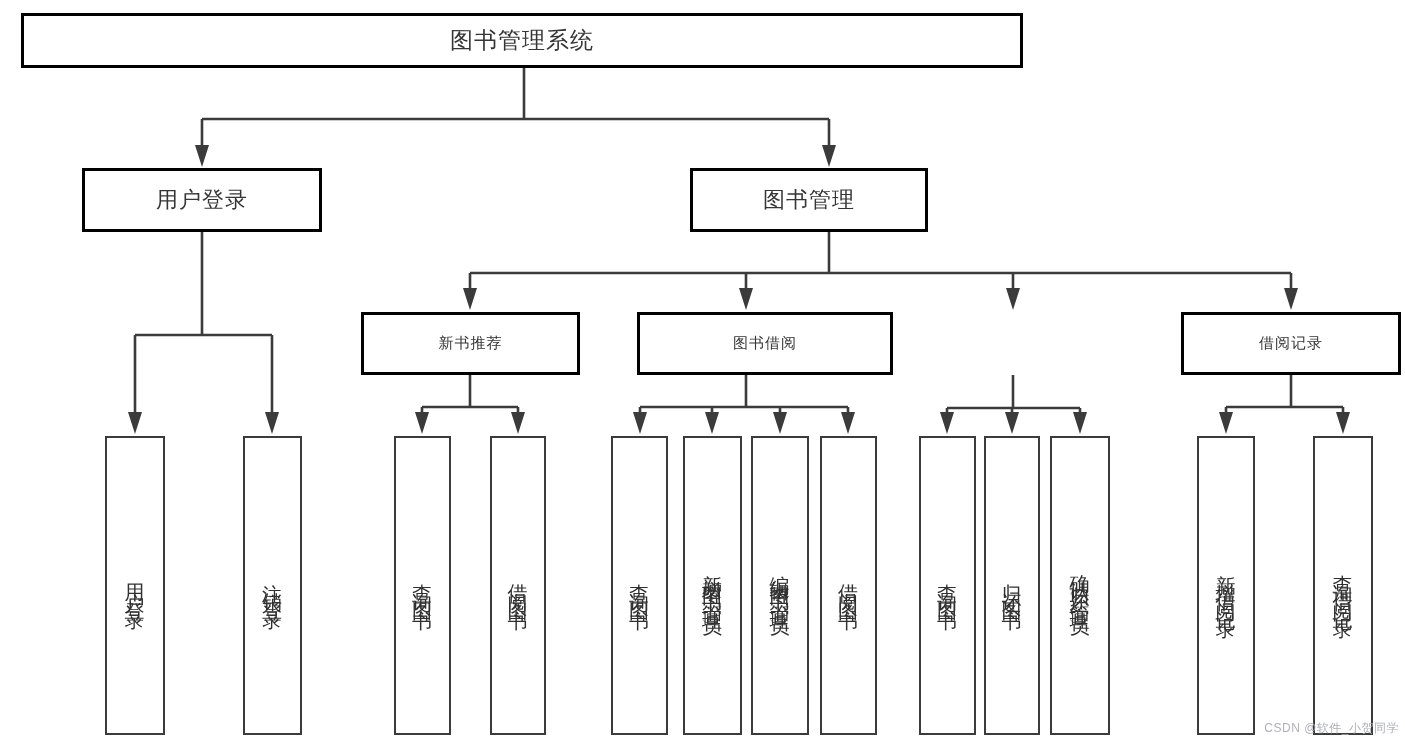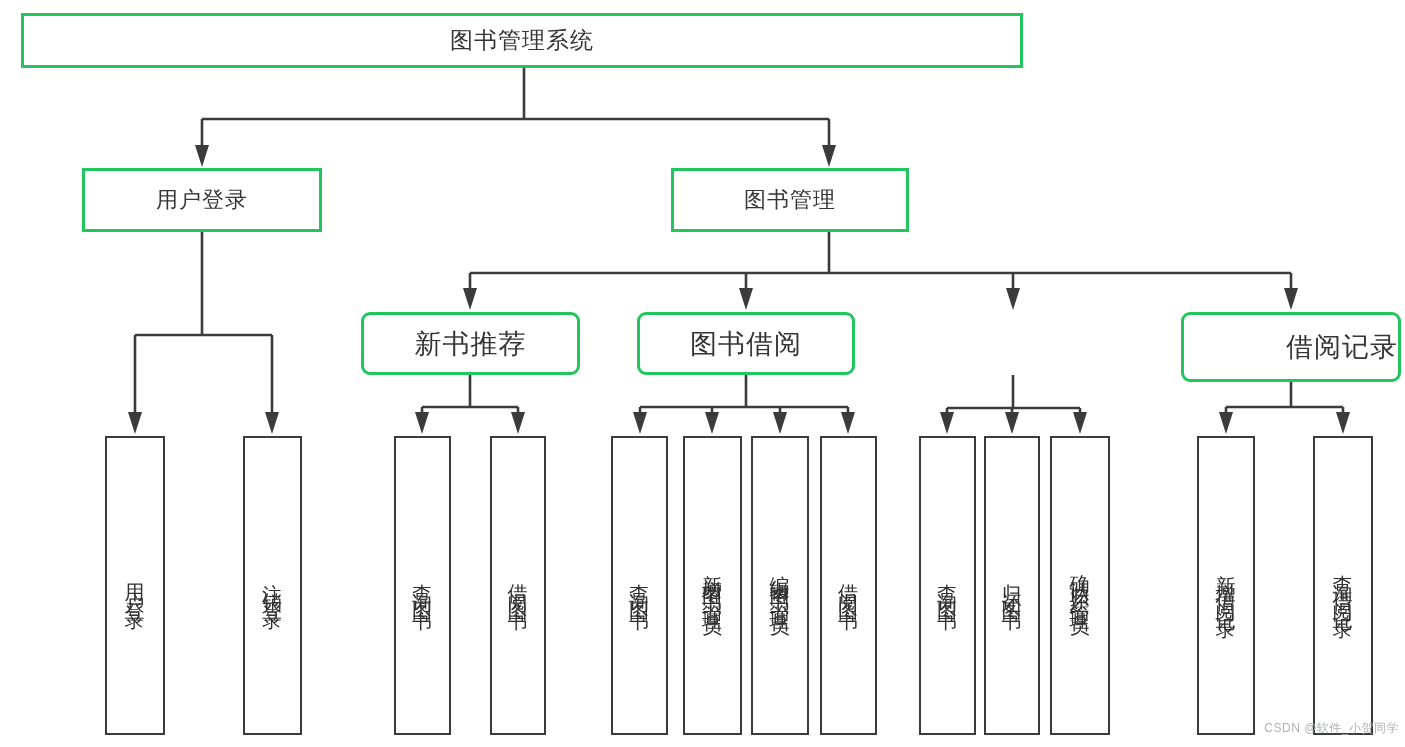--- a/index.html
+++ b/index.html
@@ -7,30 +7,30 @@
     position:relative;
     width:1405px;height:747px;
     background:#ffffff;
     font-family:"Liberation Sans","DejaVu Sans",sans-serif;
     overflow:hidden;
   }
   #connectors{position:absolute;left:0;top:0;z-index:1;}
   .hbox{
     position:absolute;
     box-sizing:border-box;
-    border:3px solid #22c55e;
+    border:3px solid #000000;
     background:#ffffff;
     display:flex;align-items:center;justify-content:center;
     color:#353535;
     z-index:2;
     letter-spacing:1px;
   }
   .root-box{font-size:23px;}
   .l2-box{font-size:22px;}
-  .l3-box{font-size:27px;border-radius:9px;}
+  .l3-box{font-size:15px;}
   .vbox{
     position:absolute;
     box-sizing:border-box;
     border:2.5px solid #3b3b3b;
     background:#ffffff;
     display:flex;align-items:center;justify-content:center;
     color:#303030;
     z-index:2;
     top:436px;height:299px;
   }
@@ -106,31 +106,31 @@
     "></path>
   </svg>
 
   <div class="hbox root-box" style="left:21px;top:13px;width:1002px;height:55px;">
     <span>图书管理系统</span>
   </div>
 
   <div class="hbox l2-box" style="left:82px;top:168px;width:240px;height:64px;">
     <span>用户登录</span>
   </div>
-  <div class="hbox l2-box" style="left:671px;top:168px;width:238px;height:64px;">
+  <div class="hbox l2-box" style="left:690px;top:168px;width:238px;height:64px;">
     <span>图书管理</span>
   </div>
 
   <div class="hbox l3-box" style="left:361px;top:312px;width:219px;height:63px;">
     <span>新书推荐</span>
   </div>
-  <div class="hbox l3-box" style="left:637px;top:312px;width:218px;height:63px;">
+  <div class="hbox l3-box" style="left:637px;top:312px;width:256px;height:63px;">
     <span>图书借阅</span>
   </div>
-  <div class="hbox l3-box" style="left:1181px;top:312px;width:220px;height:70px;justify-content:flex-end;">
+  <div class="hbox l3-box" style="left:1181px;top:312px;width:220px;height:63px;">
     <span>借阅记录</span>
   </div>
 
   <div class="vbox" style="left:105px;width:60px;">
     <span>用户登录</span>
   </div>
   <div class="vbox" style="left:243px;width:59px;">
     <span>注销登录</span>
   </div>
   <div class="vbox" style="left:394px;width:57px;">

